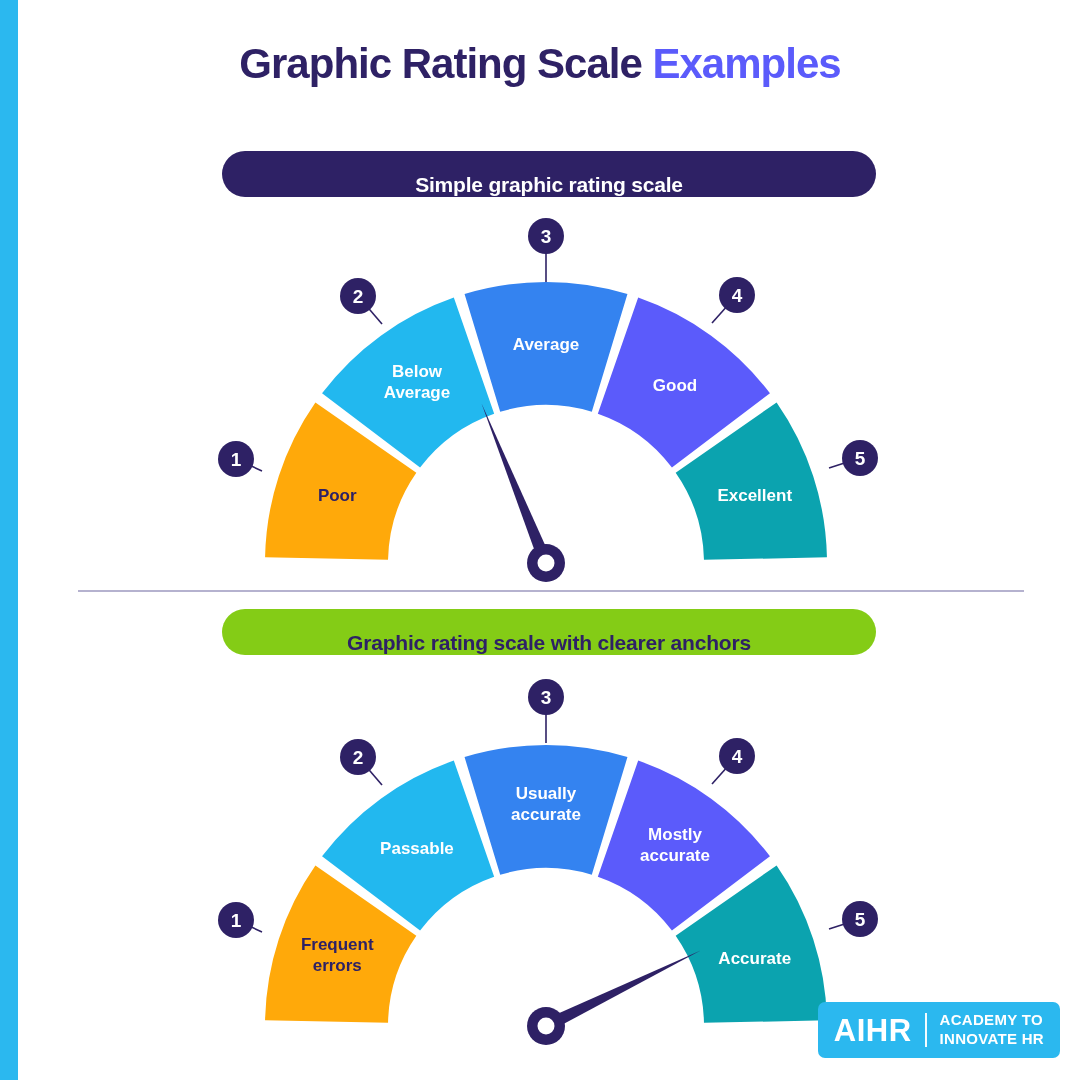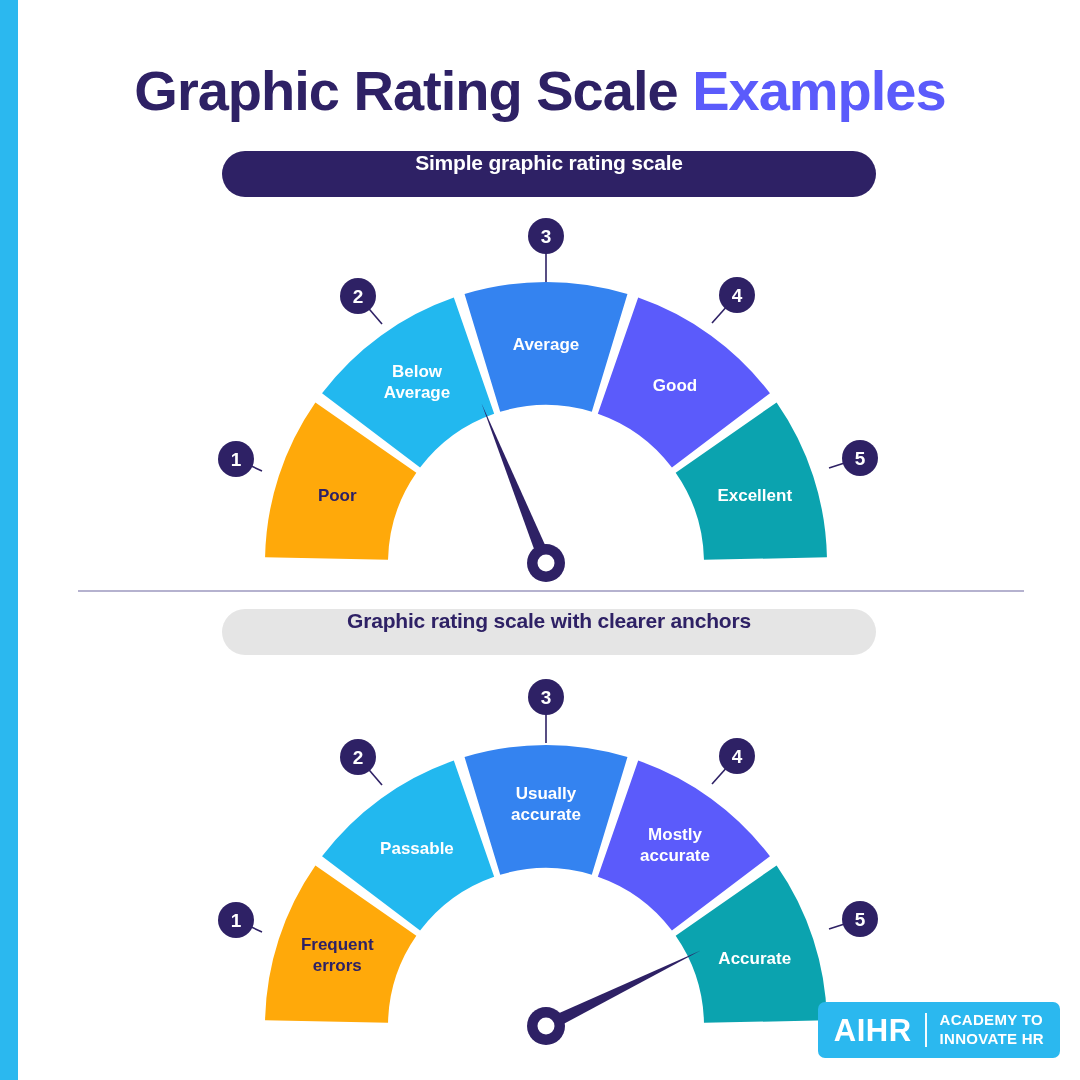--- a/index.html
+++ b/index.html
@@ -12,37 +12,37 @@
   }
   #stage{position:absolute;left:0;top:0;width:1080px;height:1080px;}
 
   
   .accent-bar{
     position:absolute;left:0;top:0;width:18px;height:1080px;
   }
 
   
   .title{
-    position:absolute;left:0;top:62px;width:1080px;
+    position:absolute;left:0;top:42px;width:1080px;
     text-align:center;
-    font-size:56px;
+    font-size:42px;
     font-weight:700;
     letter-spacing:-1px;
     line-height:1.05;
     white-space:nowrap;
   }
   .title .t-dark{color:#2E2165;}
   .title .t-accent{color:#5B5BFB;}
 
   
   .banner{
     position:absolute;
     left:222px;width:654px;height:46px;
     border-radius:23px;
-    display:flex;align-items:flex-start;justify-content:center;
+    display:flex;align-items:flex-end;justify-content:center;
     font-size:21px;font-weight:700;
     letter-spacing:-0.2px;
   }
   #banner1{top:151px;background:#2E2165;color:#ffffff;}
   #banner2{top:609px;background:#FFA90A;color:#2E2165;}
 
   
   .divider{
     position:absolute;left:78px;top:590px;width:946px;height:2px;
     background:#B5B2CF;
@@ -134,21 +134,21 @@
         <circle cx="860" cy="268" r="18" fill="#2E2165"></circle>
         <text x="860" y="275" class="badge-num">5</text>
         <path d="M 539.9733049453159 375.43494285720345 L 481.5676659324631 213.52437701451257 L 552.0266950546841 370.56505714279655 Z" fill="#2E2165"></path>
         <circle cx="546" cy="373" r="19" fill="#2E2165"></circle>
         <circle cx="546" cy="373" r="8.5" fill="#ffffff"></circle>
       </svg>
     </div>
 
   <div class="divider" style="background: rgb(181, 178, 207);"></div>
 
-  <div class="banner" id="banner2" style="background: #e5e5e5; color: rgb(46, 33, 101);">
+  <div class="banner" id="banner2" style="background: #84cc16; color: rgb(46, 33, 101);">
     <span>Graphic rating scale with clearer anchors</span>
   </div>
 
   <div class="gauge" id="gauge2">
       <svg width="1080" height="400" viewBox="0 0 1080 400">
         <path d="M 265.05659944338277 368.3603472018113 A 281 281 0 0 1 315.3971097493834 213.42818738003214 L 416.3371649124647 283.7140697724024 A 158 158 0 0 0 388.0318245980586 370.82894967219283 Z" fill="#FFA90A"></path>
         <text x="337.2430946732138" y="298.17076973469904" class="seg-label dark" fill="#2E2165"><tspan x="337.2430946732138" dy="0">Frequent</tspan><tspan x="337.2430946732138" dy="21">errors</tspan></text>
         <path d="M 322.0269192350338 204.30303746781462 A 281 281 0 0 1 453.82008622715784 108.54969674752414 L 494.16930115263676 224.7432458580385 A 158 158 0 0 0 420.06495814638913 278.5832025619741 Z" fill="#22B8EF"></path>
         <text x="416.98113712180213" y="202.42076973469904" class="seg-label" fill="#ffffff"><tspan x="416.98113712180213" dy="0">Passable</tspan></text>
         <path d="M 464.5473433138767 105.06419963349515 A 281 281 0 0 1 627.4526566861234 105.0641996334952 L 591.7990026918417 222.78342897541722 A 158 158 0 0 0 500.20099730815843 222.78342897541722 Z" fill="#3483F0"></path>

